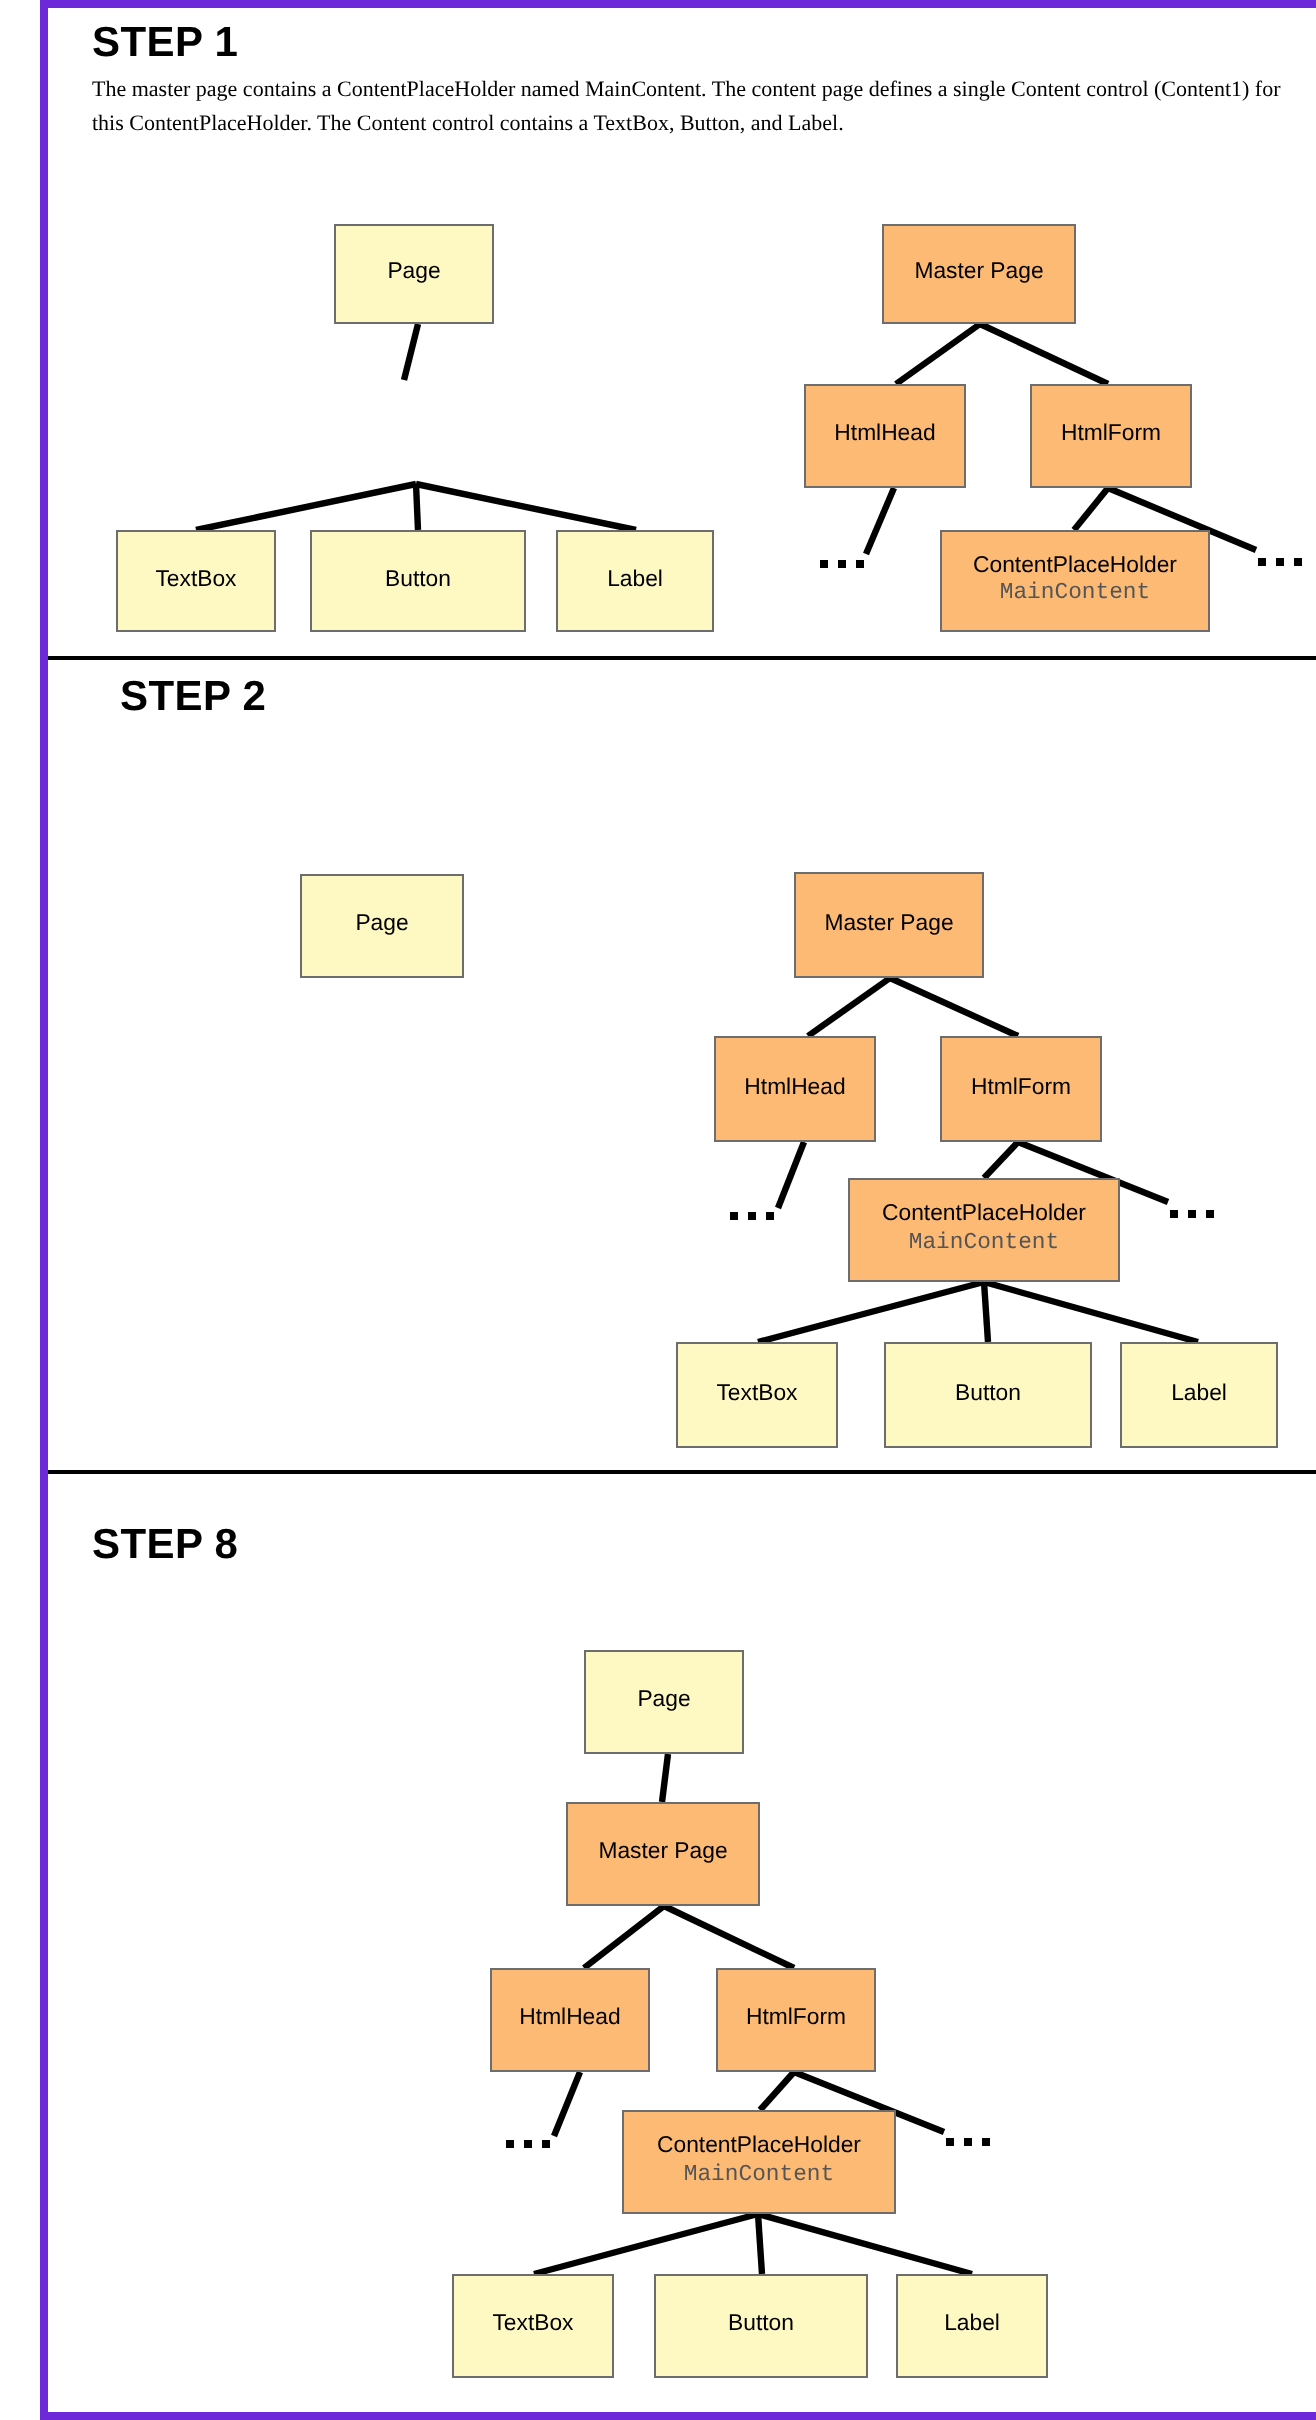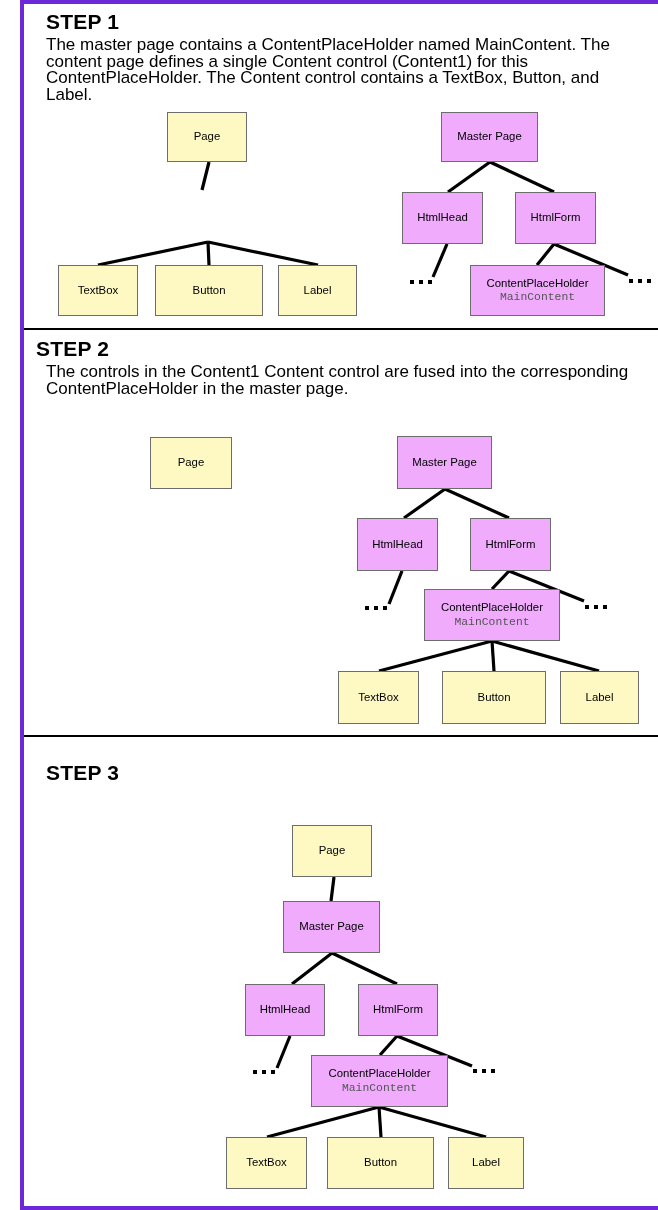--- a/index.html
+++ b/index.html
@@ -31,40 +31,41 @@
   .step-title {
     position: absolute;
     font-size: 21px;
     font-weight: bold;
     letter-spacing: 0.2px;
     color: #000000;
     white-space: nowrap;
   }
   .step-desc {
     position: absolute;
-    font-size: 17px;
+    font-size: 11px;
     line-height: 16.5px;
     color: #000000;
+    font-family: Liberation Serif, serif;
   }
   .node-box {
     position: absolute;
     box-sizing: border-box;
     border: 1px solid #6d6d6d;
     display: flex;
     flex-direction: column;
     align-items: center;
     justify-content: center;
     text-align: center;
     line-height: 1.15;
   }
   .node-blue {
     background: #fef9c3;
   }
   .node-orange {
-    background: #f0abfc;
+    background: #fdba74;
     text-align: center;
   }
   .node-title {
     font-size: 11.4px;
     color: #000000;
   }
   .node-sub {
     font-size: 11.4px;
     font-family: "Liberation Mono", monospace;
     color: #555555;
@@ -148,22 +149,21 @@
       <i></i>
   </div>
   <div class="ellipsis" style="left:605px; top:275px;">
     <i></i>
       <i></i>
       <i></i>
   </div>
 
   <div class="step-divider" style="top:324px;"></div>
 
-  <div class="step-title" style="left:12px; top:333px;">STEP 2</div>
-  <div class="step-desc" style="left:22px; top:360px; width:600px;">The controls in the Content1 Content control are fused into the corresponding ContentPlaceHolder in the master page.</div>
+  <div class="step-title" style="left:36px; top:333px;">STEP 2</div>
 
   <svg class="edges" width="658" height="1210">
     <g>
       <line x1="421" y1="485" x2="380" y2="514"></line>
       <line x1="421" y1="485" x2="485" y2="514"></line>
       <line x1="378" y1="567" x2="365" y2="600"></line>
       <line x1="485" y1="567" x2="468" y2="585"></line>
       <line x1="485" y1="567" x2="560" y2="597"></line>
       <line x1="468" y1="637" x2="355" y2="667"></line>
       <line x1="468" y1="637" x2="470" y2="667"></line>
@@ -202,21 +202,21 @@
       <i></i>
   </div>
   <div class="ellipsis" style="left:561px; top:601px;">
     <i></i>
       <i></i>
       <i></i>
   </div>
 
   <div class="step-divider" style="top:731px;"></div>
 
-  <div class="step-title" style="left:22px; top:757px;">STEP 3</div>
+  <div class="step-title" style="left:22px; top:757px;">STEP 8</div>
 
   <svg class="edges" width="658" height="1210">
     <g>
       <line x1="310" y1="873" x2="307" y2="897"></line>
       <line x1="308" y1="949" x2="268" y2="980"></line>
       <line x1="308" y1="949" x2="373" y2="980"></line>
       <line x1="266" y1="1032" x2="253" y2="1064"></line>
       <line x1="373" y1="1032" x2="356" y2="1051"></line>
       <line x1="373" y1="1032" x2="448" y2="1062"></line>
       <line x1="355" y1="1103" x2="243" y2="1133"></line>

